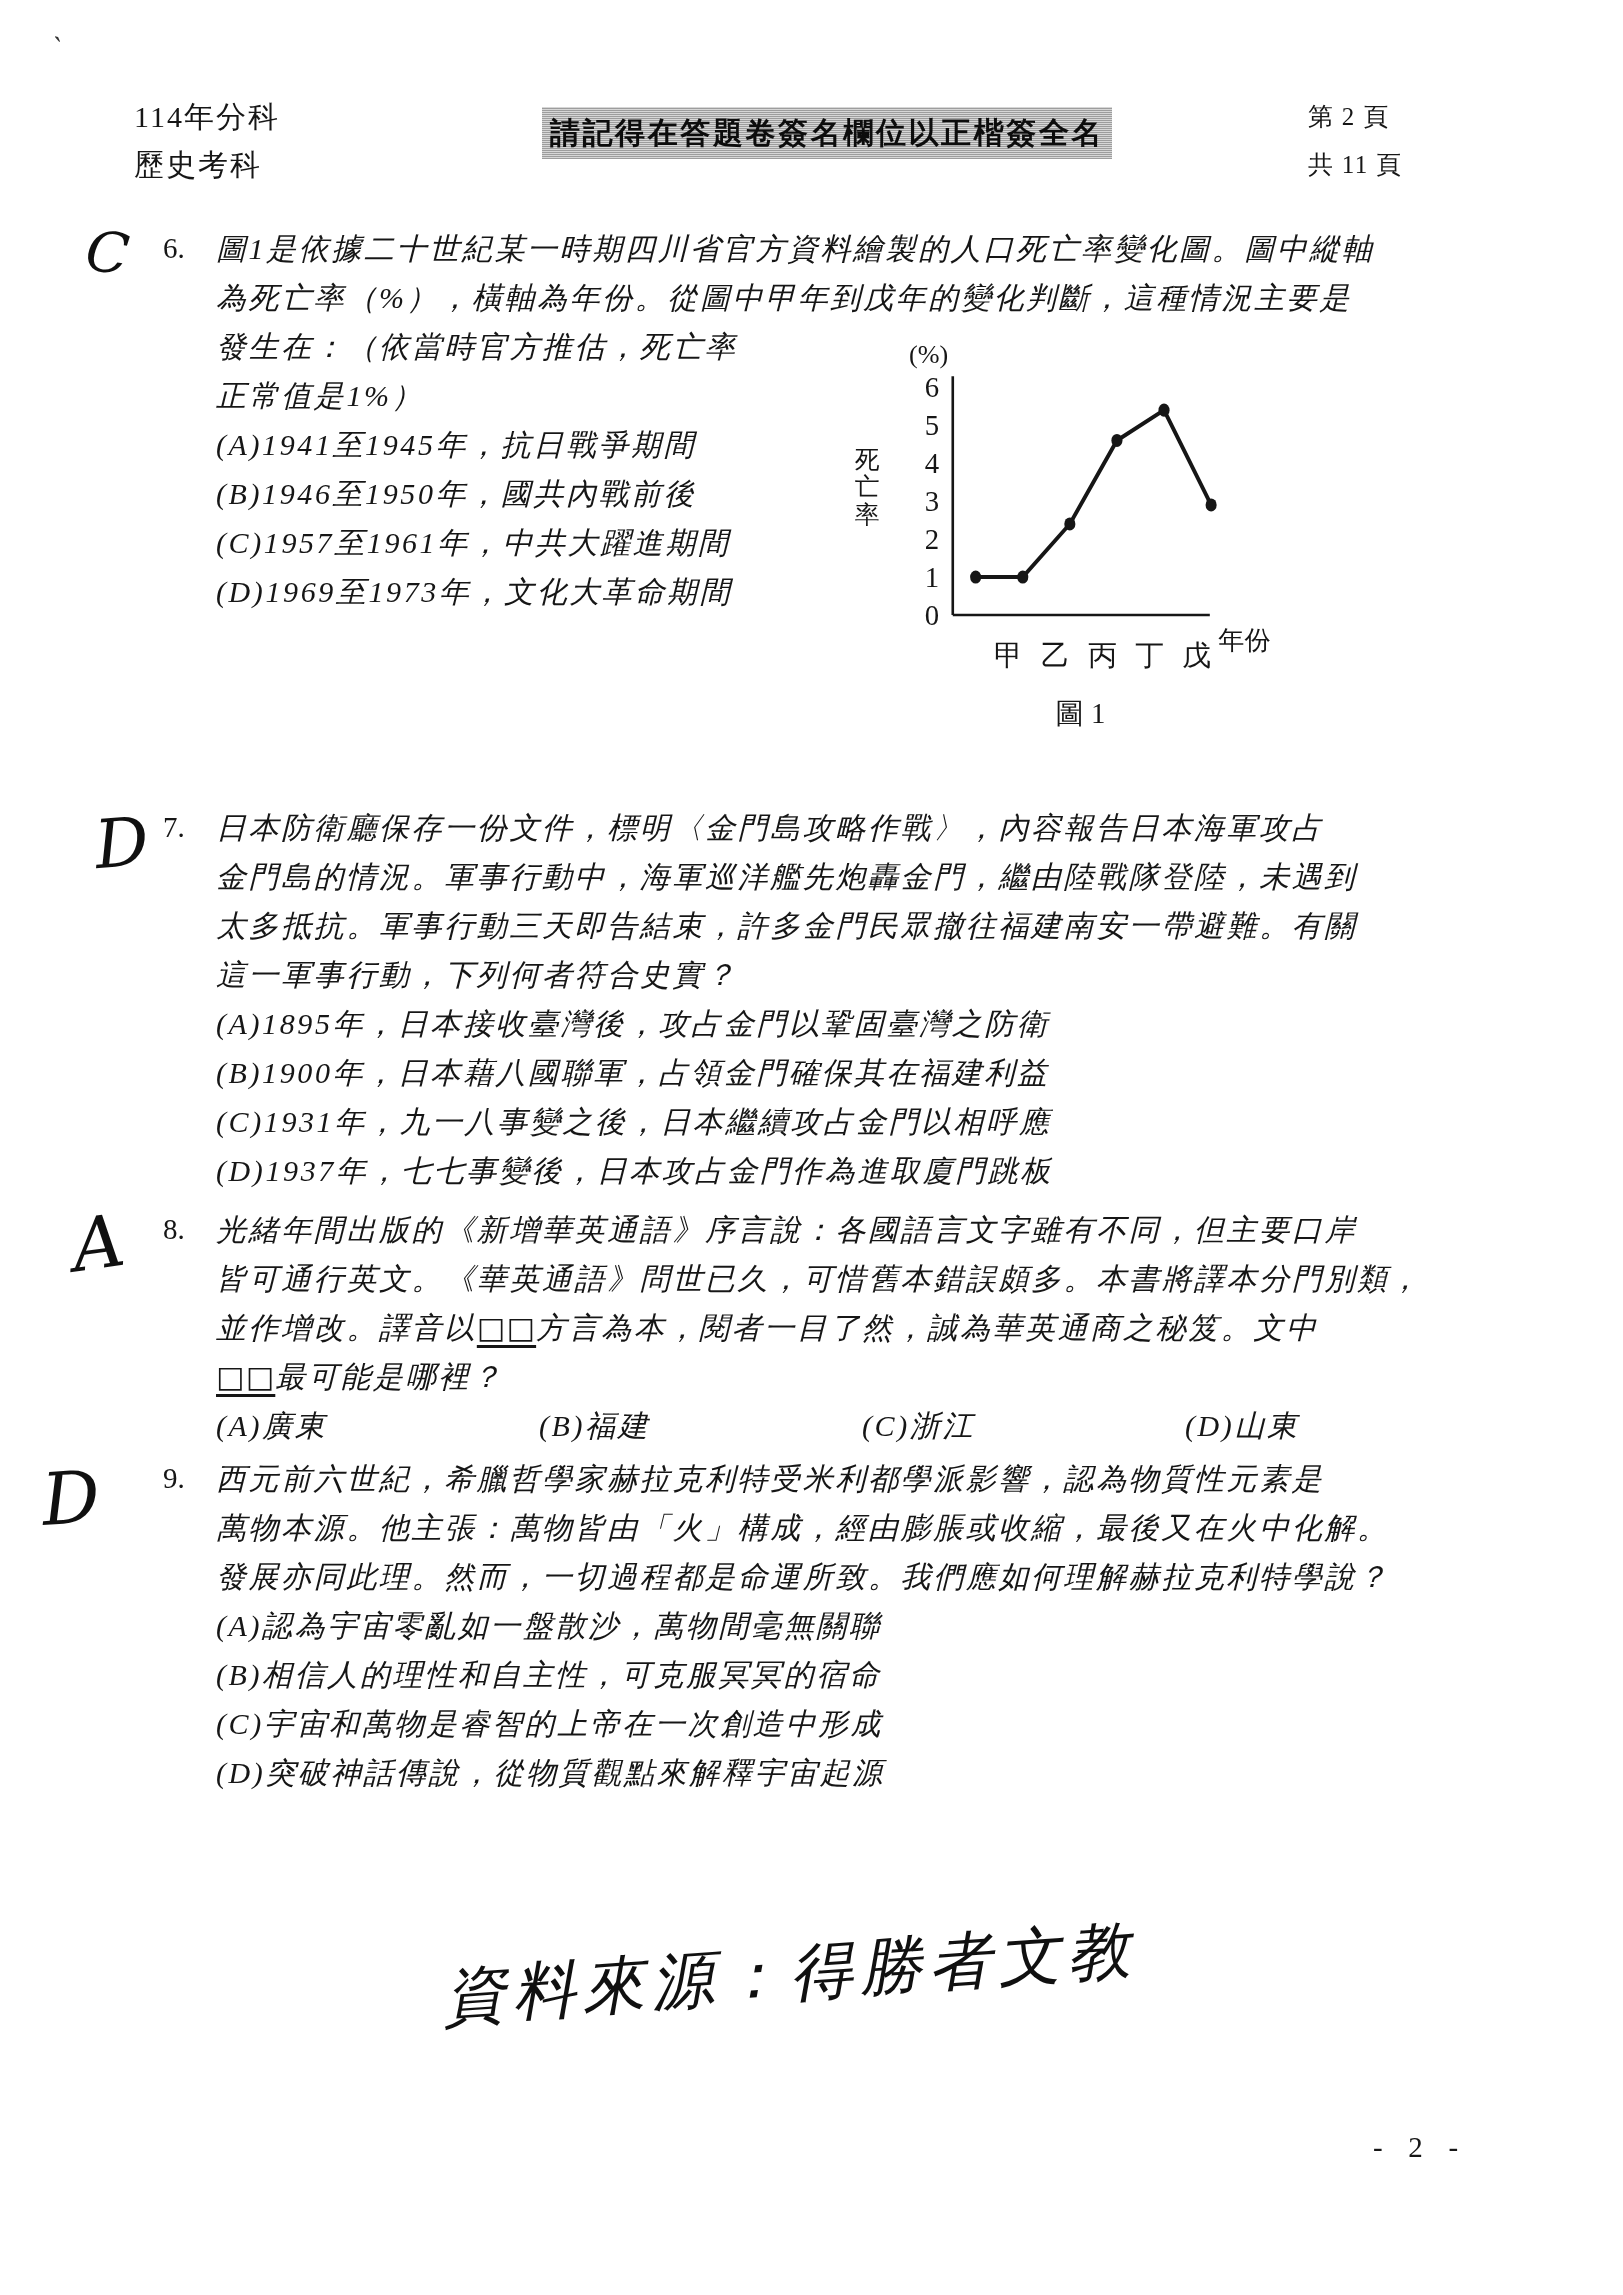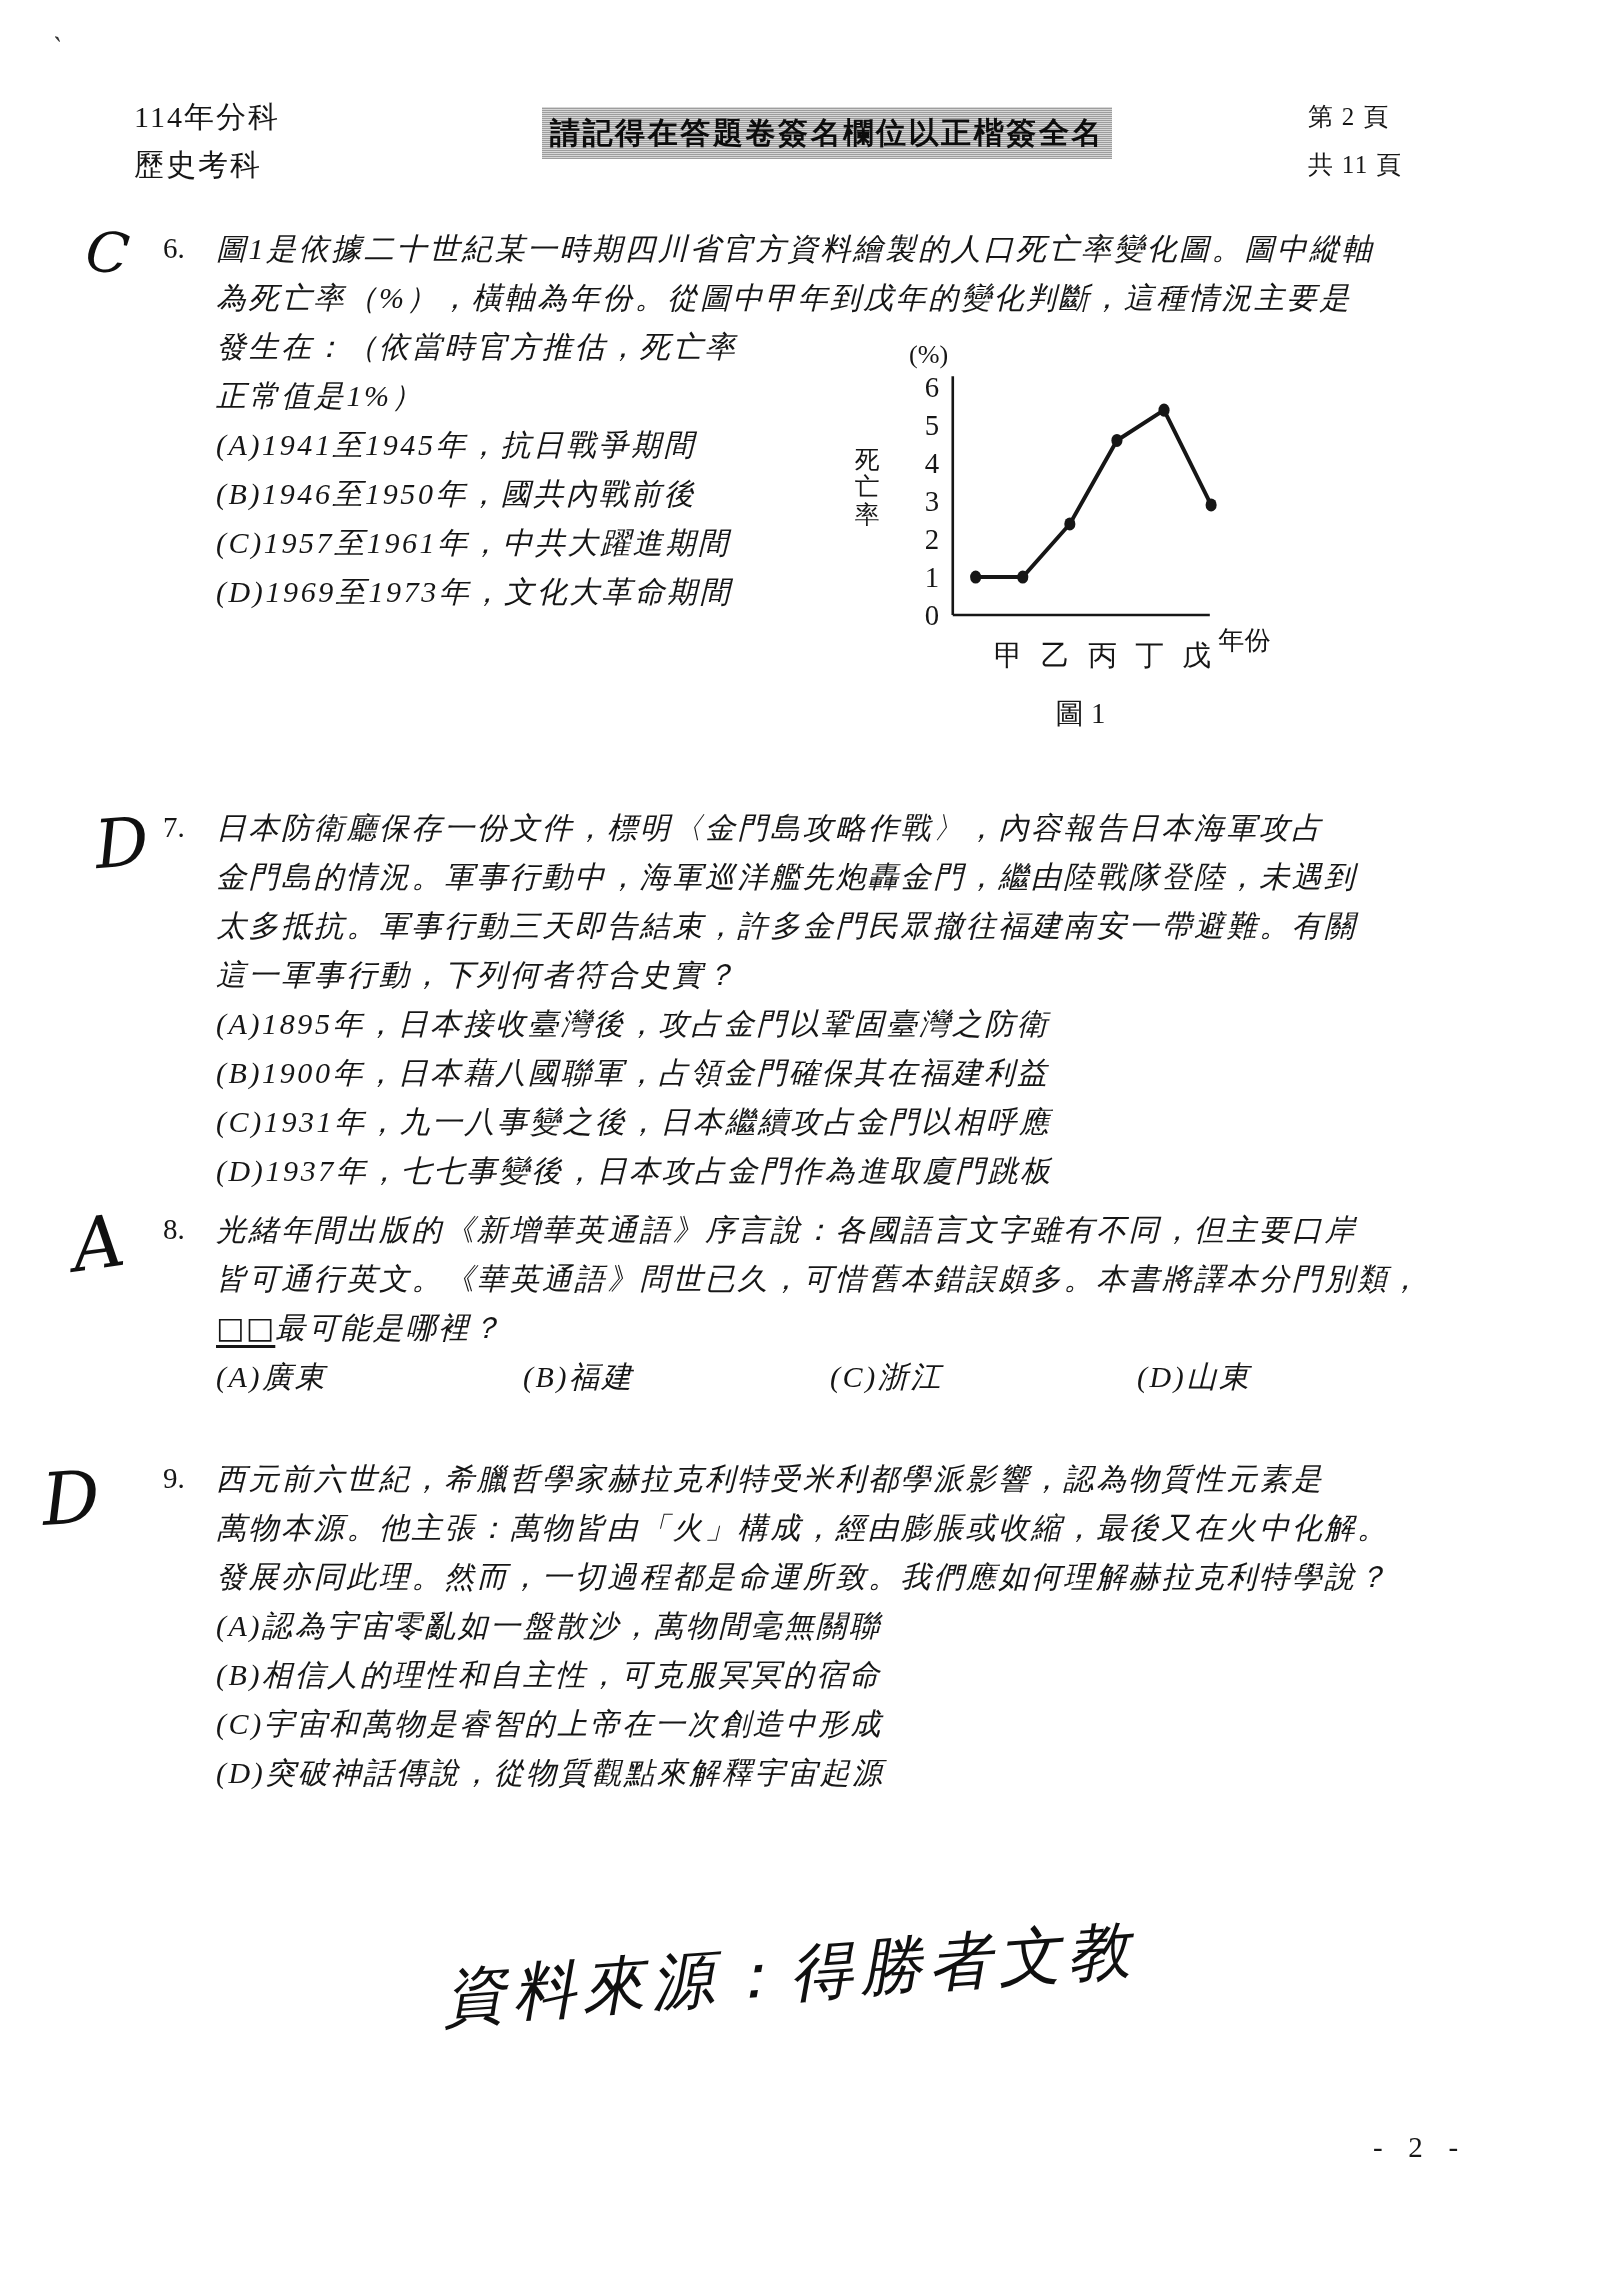--- a/index.html
+++ b/index.html
@@ -22,21 +22,21 @@
     background-image:repeating-linear-gradient(0deg,
       rgba(0,0,0,0.22) 0px, rgba(0,0,0,0.22) 0.7px,
       rgba(255,255,255,0.25) 0.7px, rgba(255,255,255,0.25) 2px);
   }
   .hdr-right{position:absolute;left:1308px;top:93px;width:131px;font-size:25px;line-height:48px;text-align:left;letter-spacing:1.3px;}
   .stray-mark{position:absolute;left:51px;top:31px;font-size:29px;color:#333;transform:rotate(12deg);}
   
   .question{position:absolute;left:0;right:0;}
   .qnum{position:absolute;left:163px;top:0;height:49px;line-height:49px;font-size:29px;}
   .qline{height:49px;line-height:49px;margin-left:216px;font-size:30px;letter-spacing:2.6px;white-space:nowrap;font-style:italic;}
-  .options-row{display:flex;}
+  .options-row{display:flex;gap:16px;}
   .opt-cell{display:inline-block;width:307px;}
   .opt-cell:last-child{width:auto;}
   .blank-boxes{
     text-decoration:underline;
     text-decoration-thickness:2.6px;
     text-underline-offset:6.5px;
     font-family:"DejaVu Sans",sans-serif;
     letter-spacing:1.3px;
   }
   
@@ -135,20 +135,23 @@
     <div class="qline">(B)1900年，日本藉八國聯軍，占領金門確保其在福建利益</div>
     <div class="qline">(C)1931年，九一八事變之後，日本繼續攻占金門以相呼應</div>
     <div class="qline">(D)1937年，七七事變後，日本攻占金門作為進取廈門跳板</div>
   </section>
 
   <section class="question" style="top:1205px;">
     <div class="qnum">8.</div>
     <div class="qline">光緒年間出版的《新增華英通語》序言說：各國語言文字雖有不同，但主要口岸</div>
     <div class="qline">皆可通行英文。《華英通語》問世已久，可惜舊本錯誤頗多。本書將譯本分門別類，</div>
     <div class="qline">
+      <span>並作增改。譯音以</span><span class="blank-boxes">□□</span><span>方言為本，閱者一目了然，誠為華英通商之秘笈。文中</span>
+    </div>
+    <div class="qline">
       <span class="blank-boxes">□□</span><span>最可能是哪裡？</span>
     </div>
     <div class="qline options-row">
       <span class="opt-cell">(A)廣東</span>
       <span class="opt-cell">(B)福建</span>
       <span class="opt-cell">(C)浙江</span>
       <span class="opt-cell">(D)山東</span>
     </div>
   </section>
 

